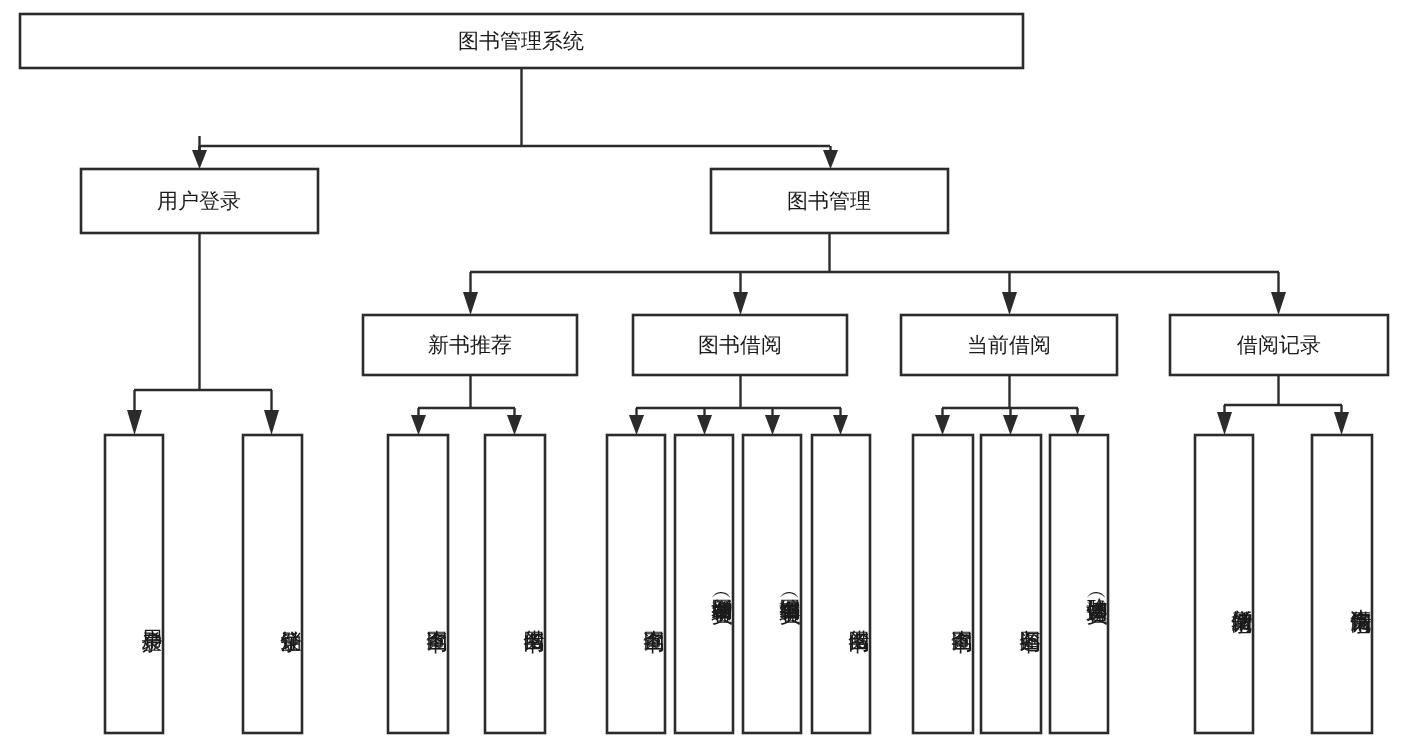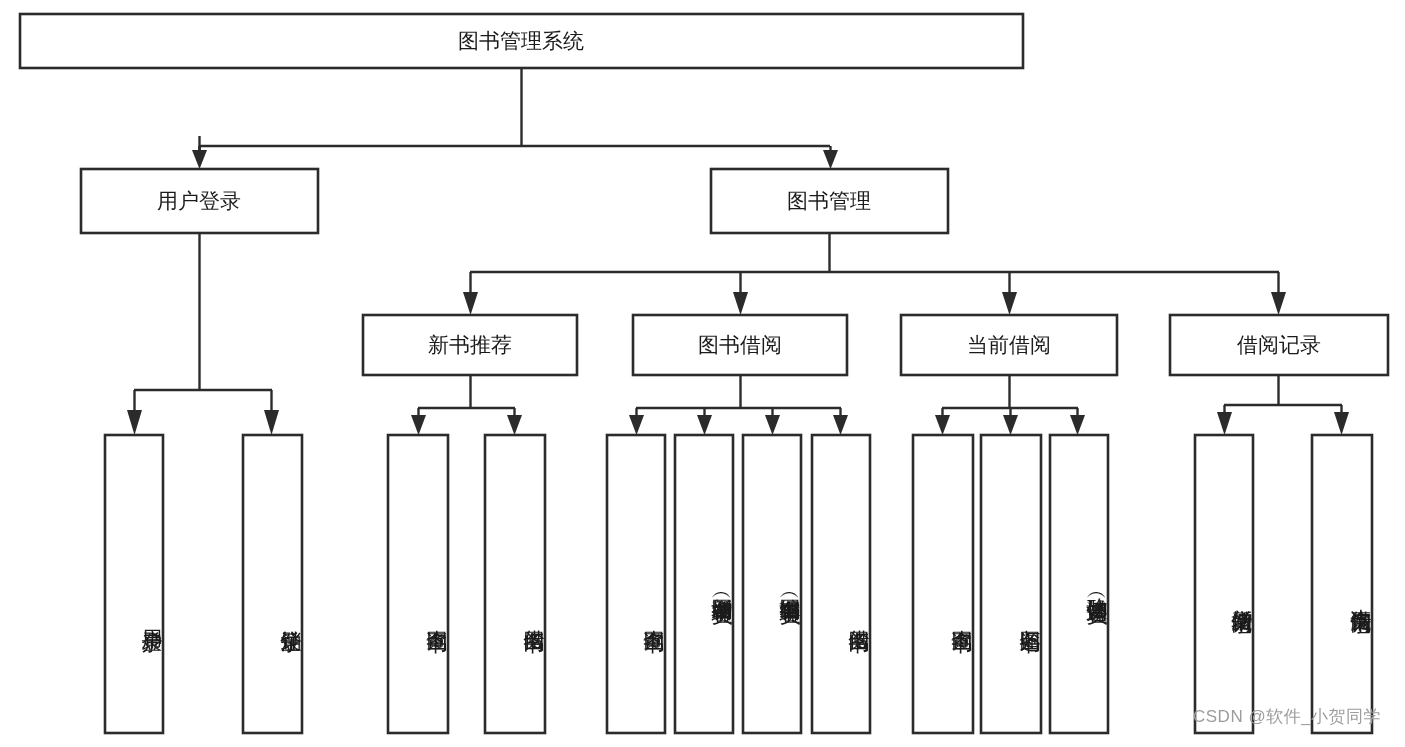--- a/index.html
+++ b/index.html
@@ -221,15 +221,14 @@
   <div class="node-label-v" style="left:607px; top:505px; width:58px; height:220px;">查询图书</div>
   <div class="node-label-v" style="left:675px; top:443px; width:58px; height:285px;">新增图书（管理员）</div>
   <div class="node-label-v" style="left:743px; top:443px; width:58px; height:285px;">编辑图书（管理员）</div>
   <div class="node-label-v" style="left:812px; top:505px; width:58px; height:220px;">借阅图书</div>
   <div class="node-label-v" style="left:913px; top:505px; width:60px; height:220px;">查询图书</div>
   <div class="node-label-v" style="left:981px; top:505px; width:60px; height:220px;">归还图书</div>
   <div class="node-label-v" style="left:1050px; top:443px; width:58px; height:285px;">确认归还（管理员）</div>
   <div class="node-label-v" style="left:1195px; top:465px; width:58px; height:260px;">新增借阅记录</div>
   <div class="node-label-v" style="left:1312px; top:465px; width:60px; height:260px;">查询借阅记录</div>
 
-  <div class="watermark" style="left:1193px; top:705px;">CSDN @软件_小贺同学</div>
 
 </div>
 
 </body></html>

